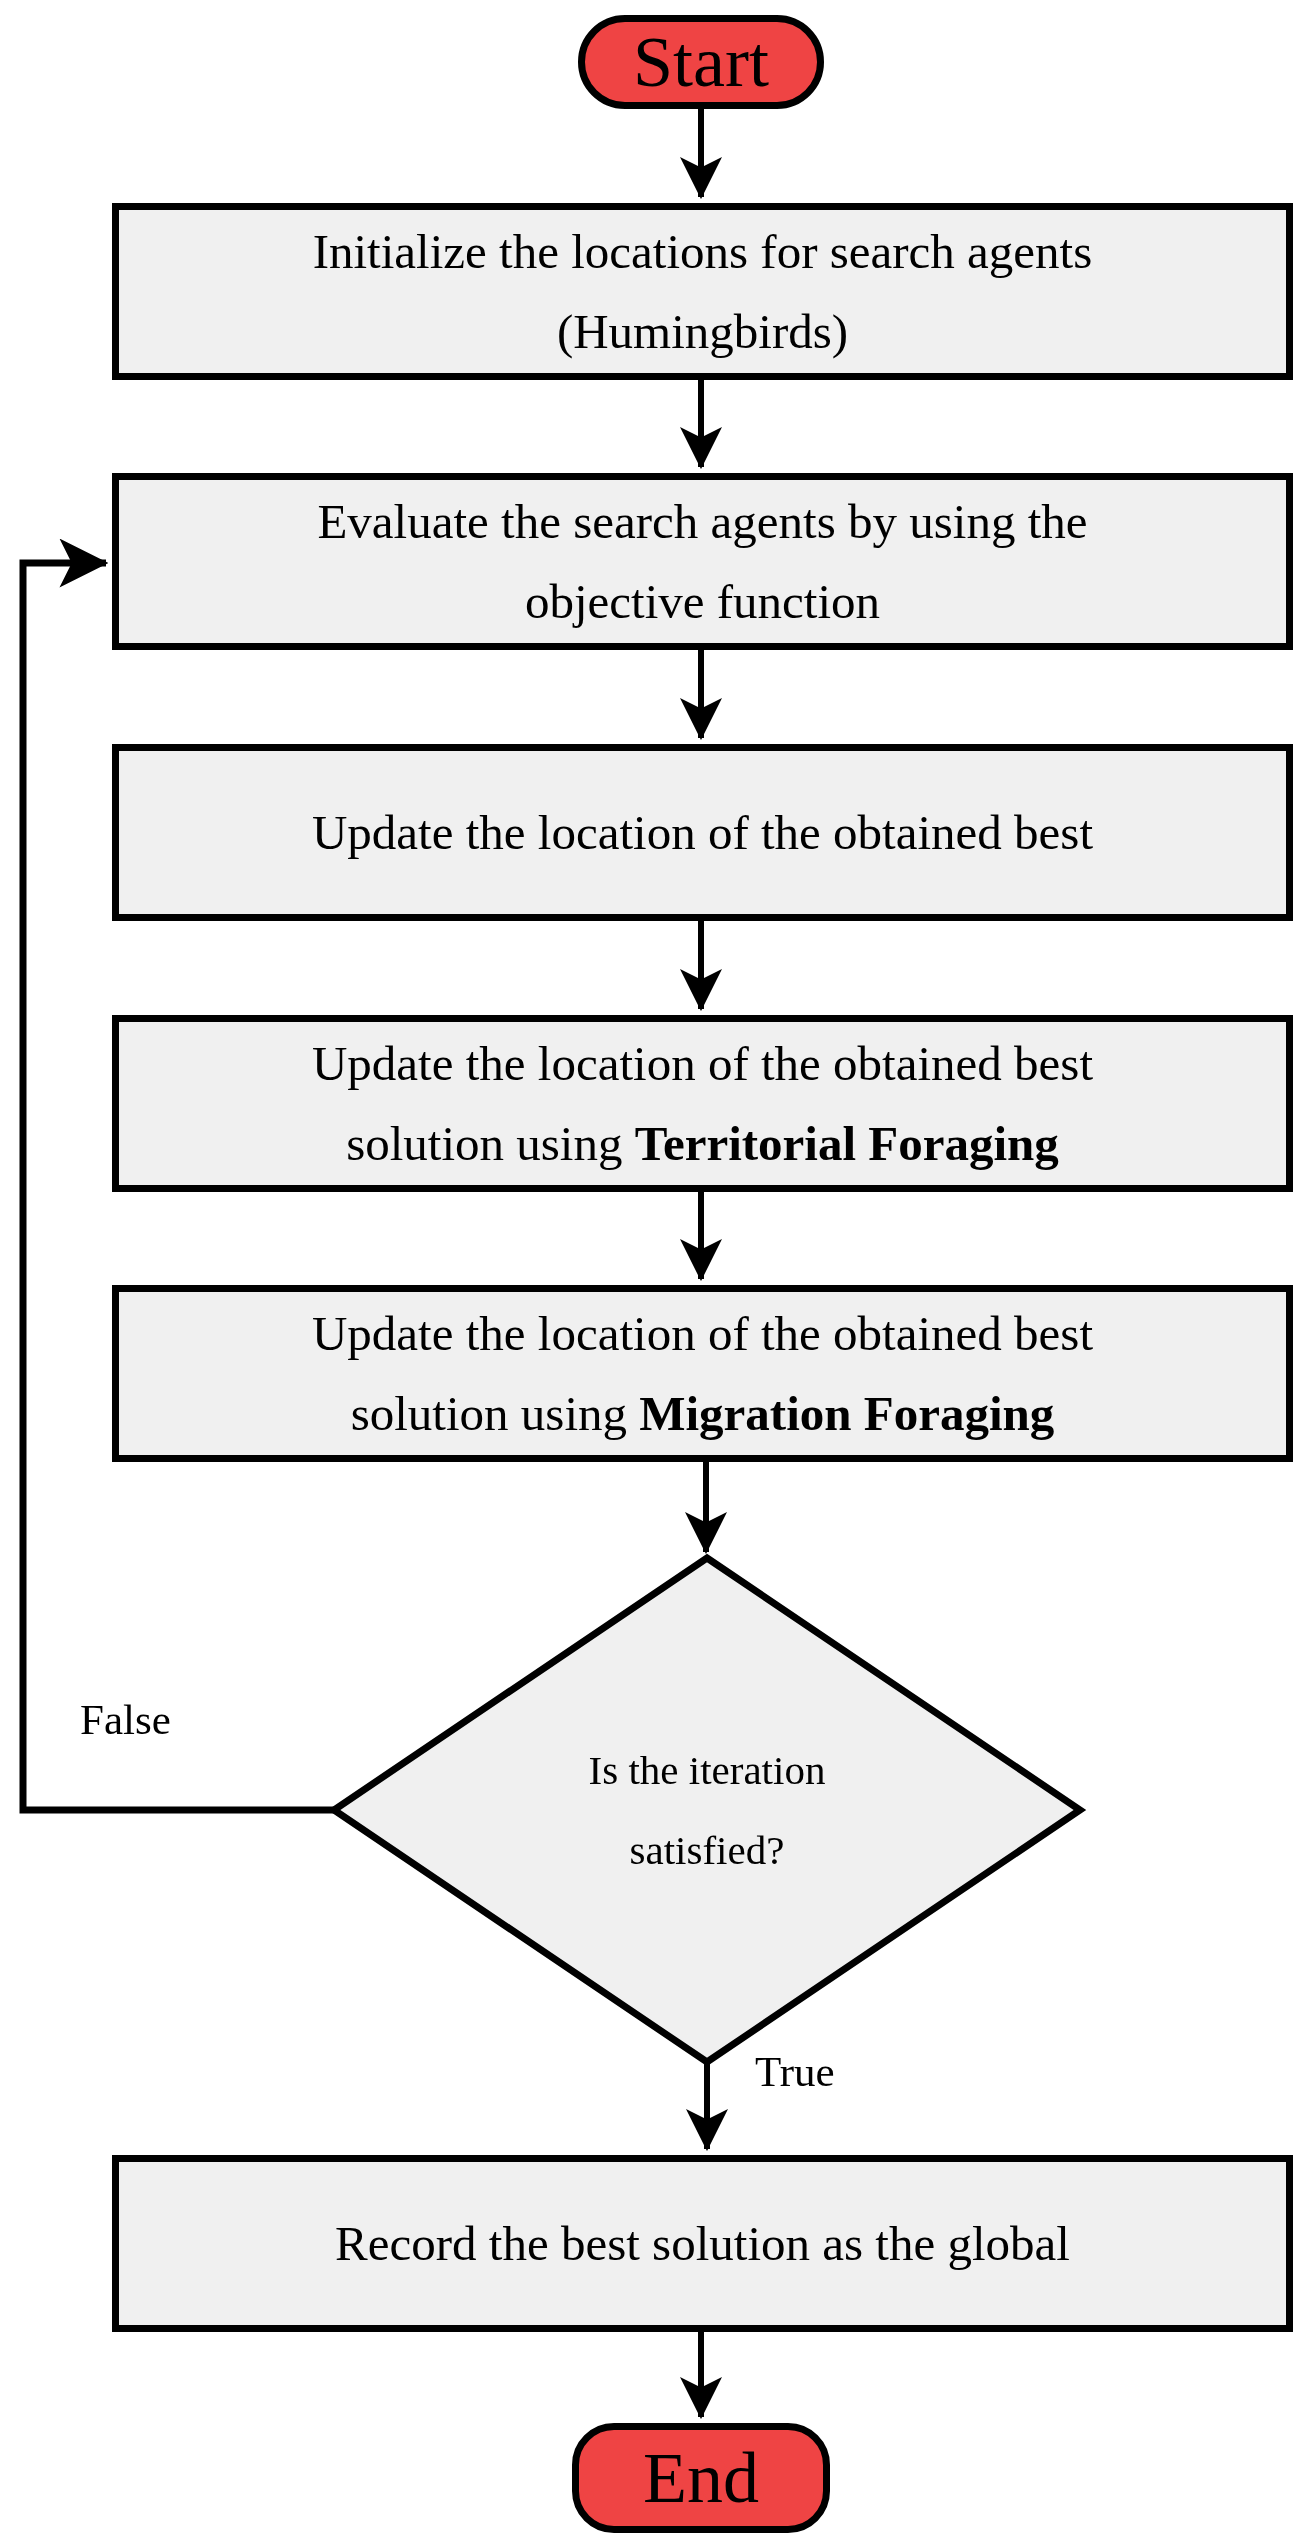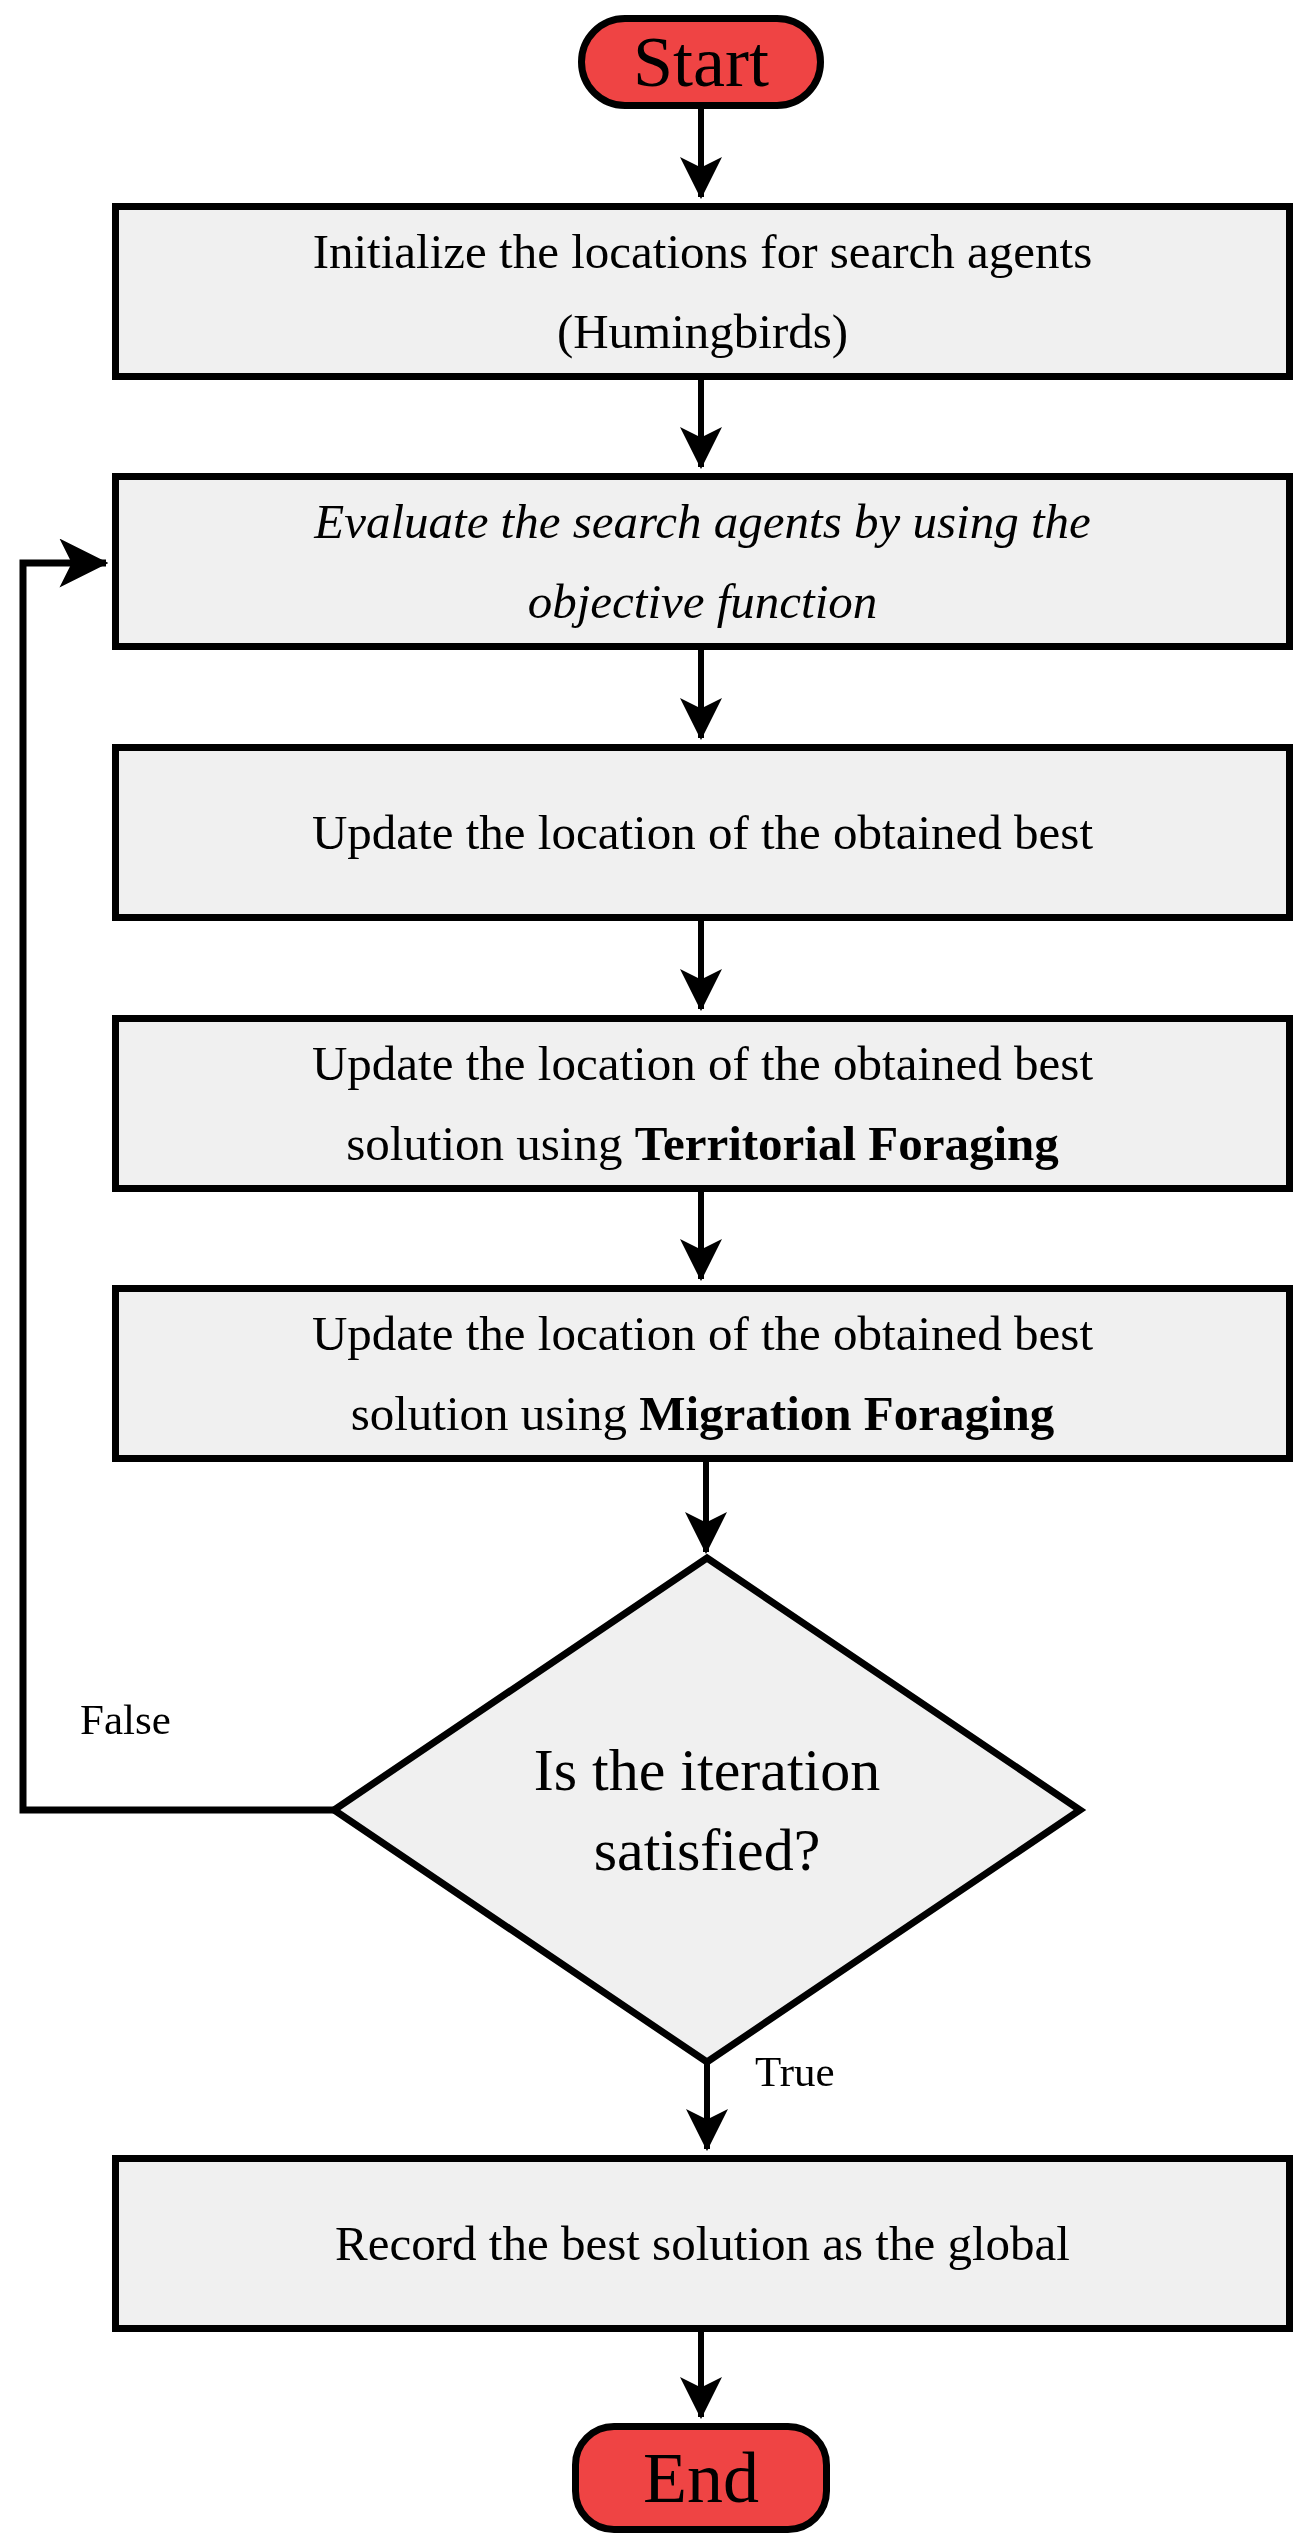--- a/index.html
+++ b/index.html
@@ -50,37 +50,37 @@
     flex-direction: column;
     align-items: center;
     justify-content: center;
     text-align: center;
     font-size: 49px;
     line-height: 80px;
     z-index: 2;
   }
   .process .line { white-space: nowrap; }
   .process-initialize  { top: 203px; }
-  .process-evaluate    { top: 473px; font-style: italic; }
+  .process-evaluate    { top: 473px; }
   .process-guided      { top: 744px; }
   .process-territorial { top: 1015px; }
   .process-migration   { top: 1285px; }
   .process-record      { top: 2155px; }
   .decision-text {
     position: absolute;
     left: 457px;
     top: 1702px;
     width: 500px;
     height: 216px;
     display: flex;
     flex-direction: column;
     align-items: center;
     justify-content: center;
     text-align: center;
-    font-size: 60px;
+    font-size: 41px;
     line-height: 80px;
     z-index: 2;
   }
   .edge-label {
     position: absolute;
     font-size: 43px;
     line-height: 1;
     z-index: 2;
   }
   .edge-label-false { left: 80px;  top: 1698px; }

